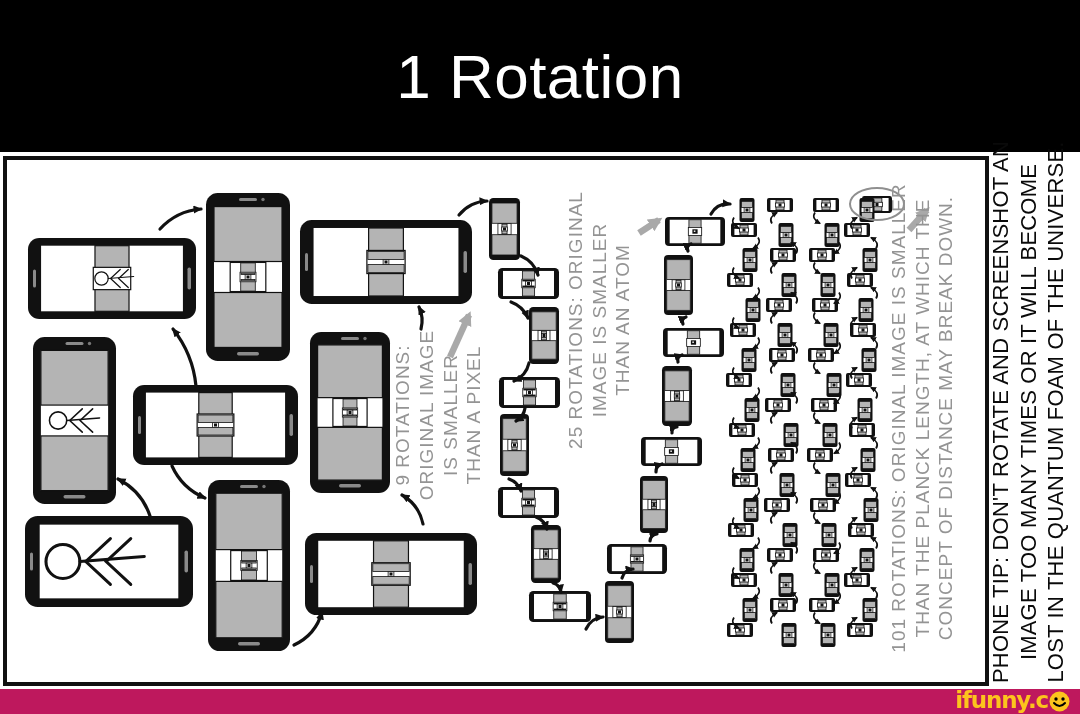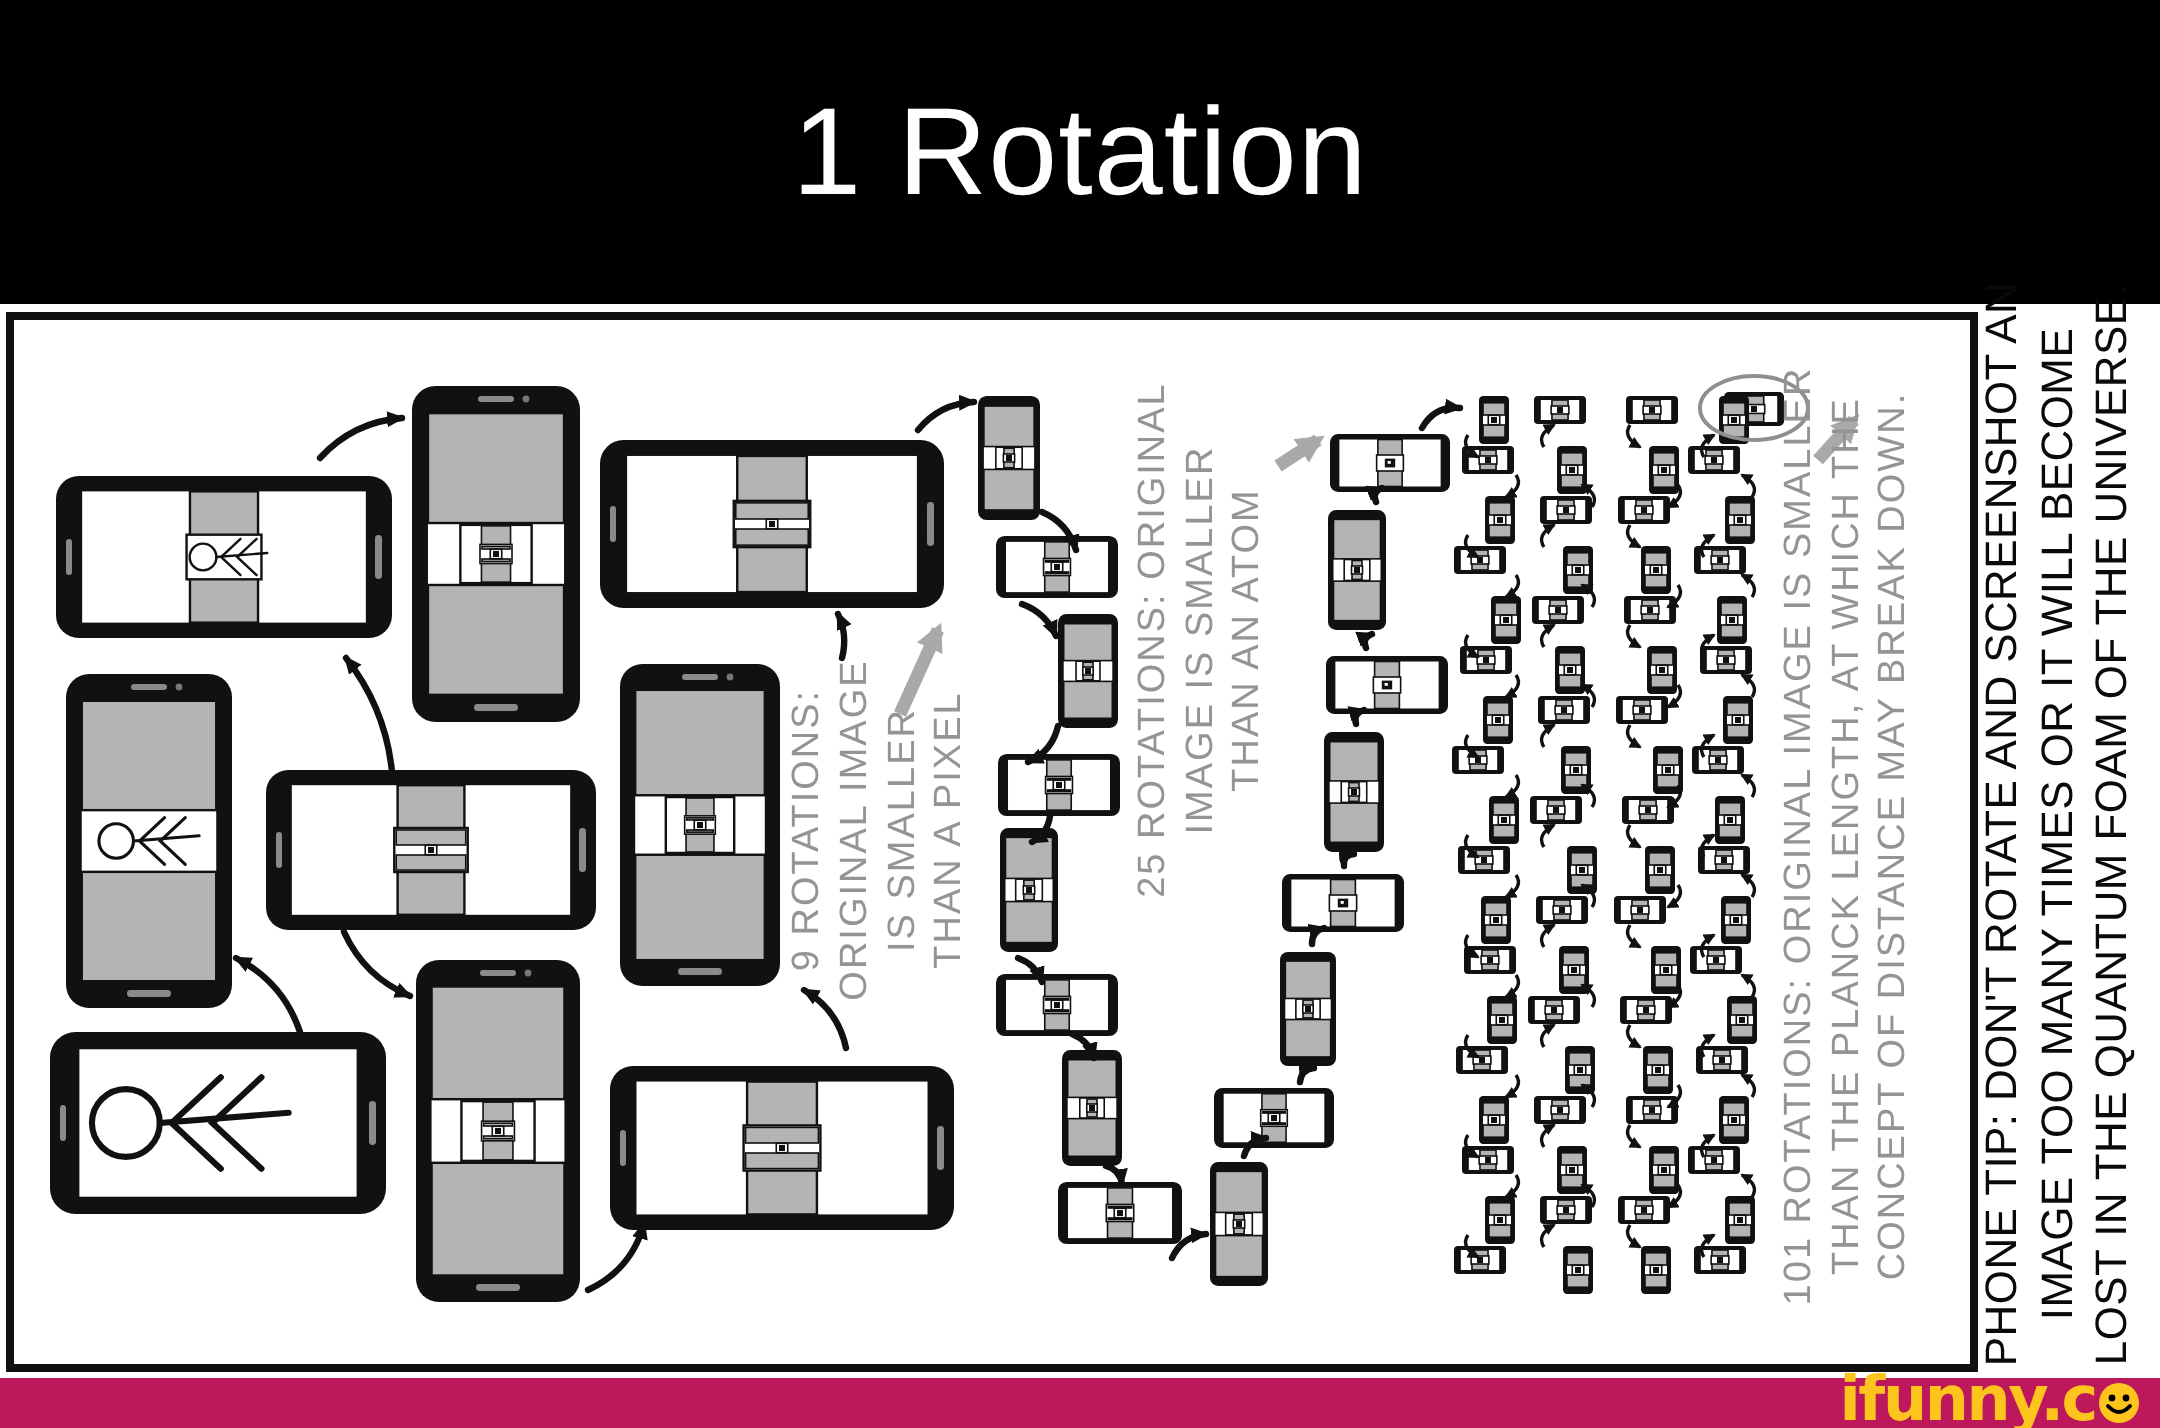--- a/index.html
+++ b/index.html
@@ -6,21 +6,21 @@
   .page{position:relative;width:1080px;height:714px;background:#be185d;overflow:hidden;
         font-family:"Liberation Sans",sans-serif;}
   .title-bar{position:absolute;top:0;left:0;width:1080px;height:152px;
              display:flex;align-items:center;justify-content:center;background:#000;}
   .post-title{margin:0;color:#fff;font-size:62px;font-weight:500;letter-spacing:.5px;
               font-family:"Liberation Sans",sans-serif;}
   #comic{position:absolute;left:0;top:0;width:1080px;height:714px;display:block;}
   .watermark{position:absolute;right:10px;bottom:1px;height:26px;display:flex;
              align-items:center;gap:1px;cursor:pointer;}
   .wm-text{color:#fcc41d;font-family:"DejaVu Sans",sans-serif;font-weight:bold;
-           font-size:31px;letter-spacing:-1.2px;line-height:1;}
+           font-size:23px;letter-spacing:-1.2px;line-height:1;}
   .smiley{display:block;margin-top:2px;}
 </style>
 </head>
 <body>
 
 <div class="page">
   <div class="title-bar">
     <h1 class="post-title">1 Rotation</h1>
   </div>
 

